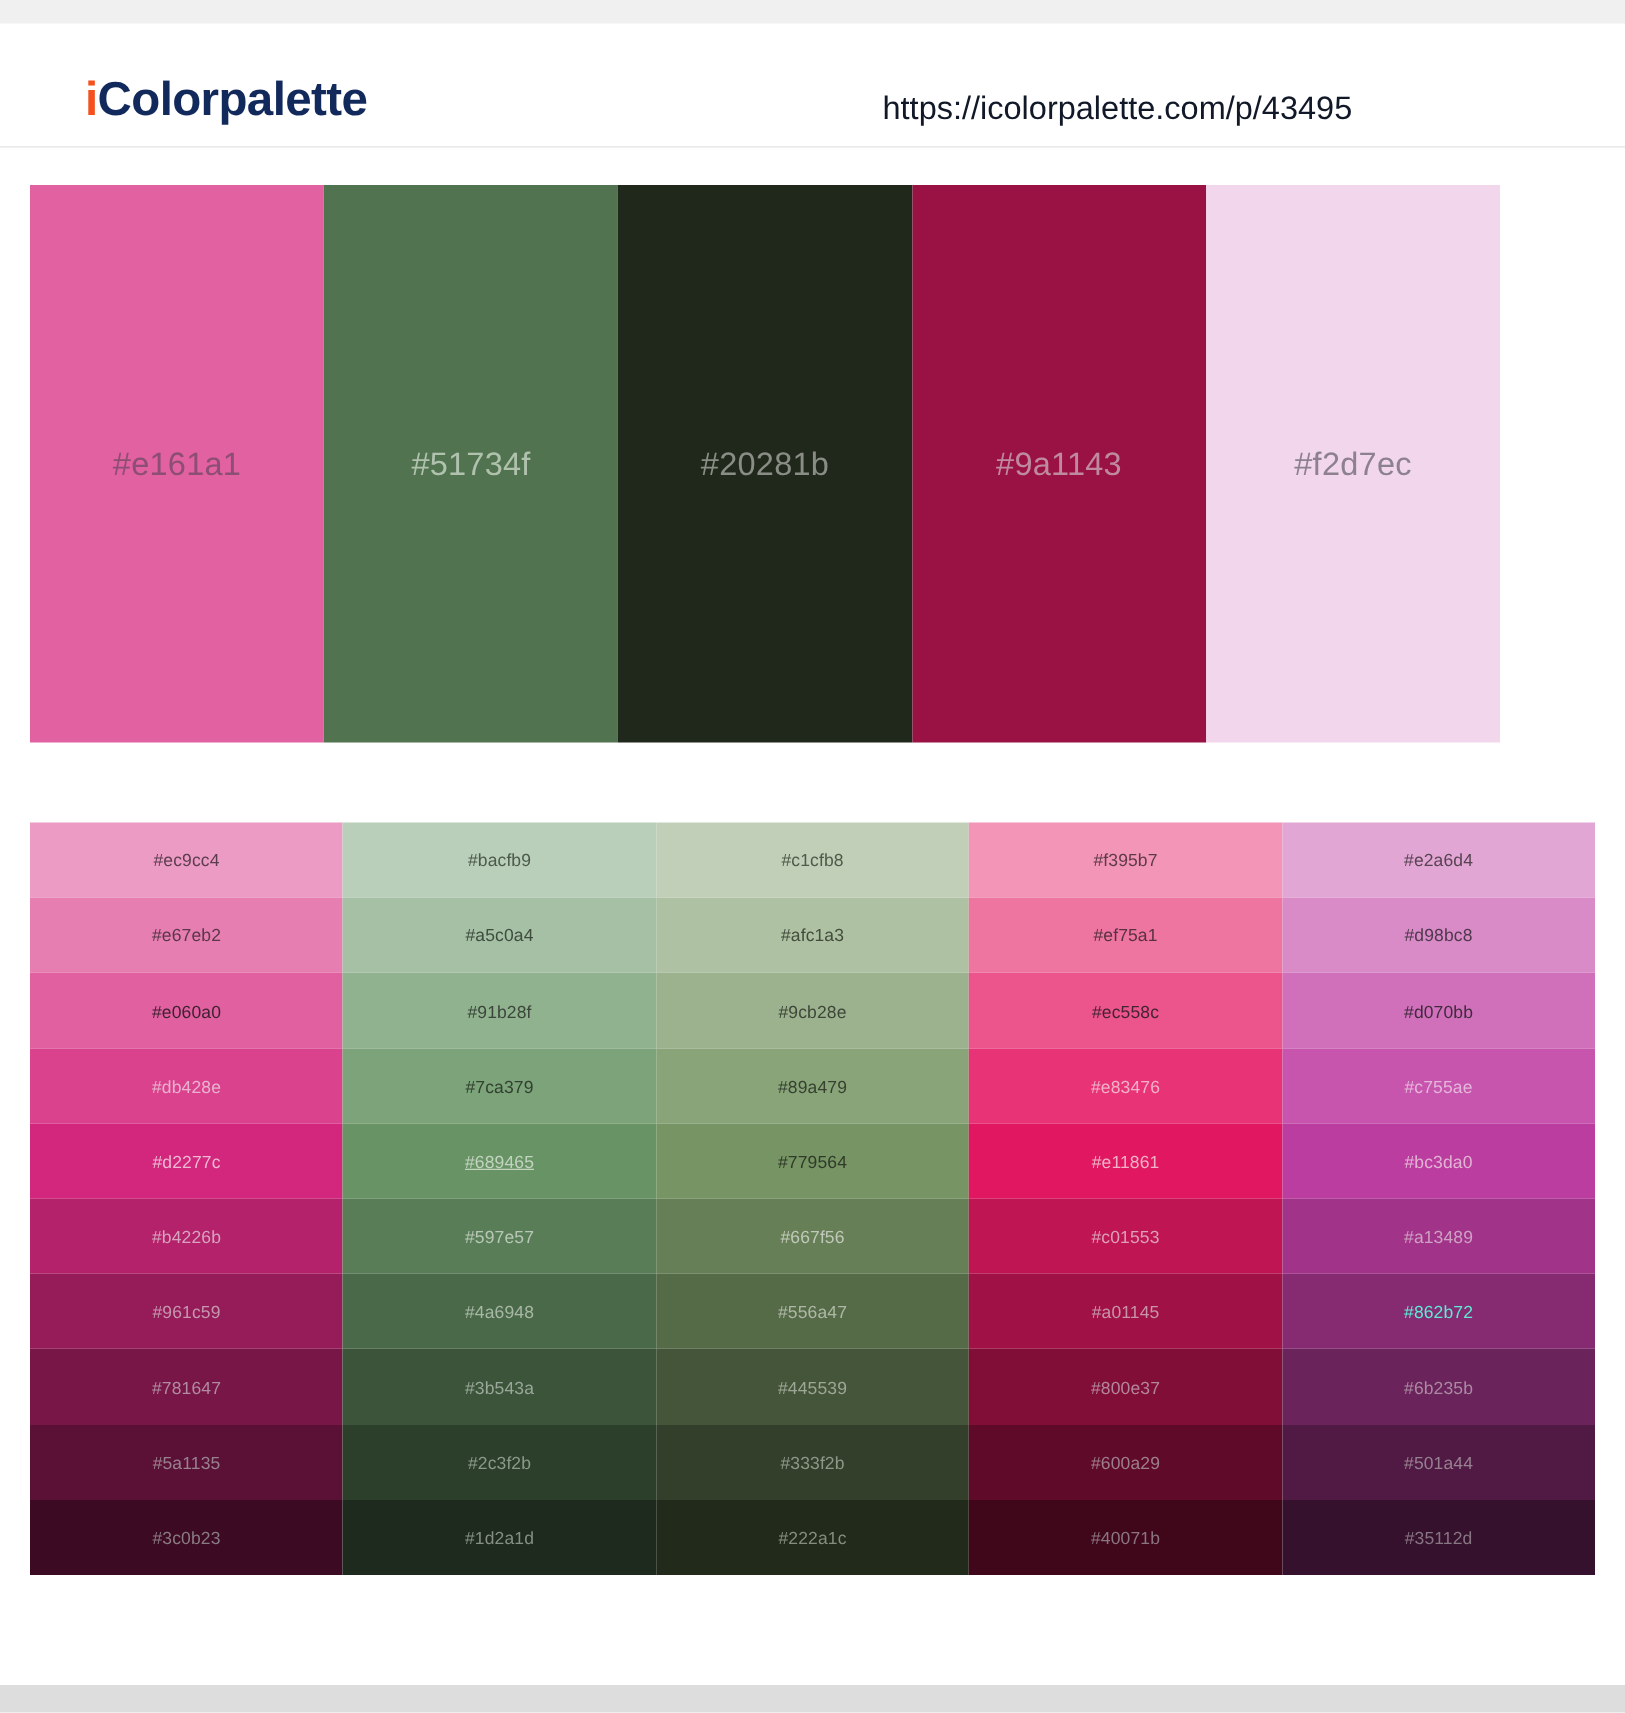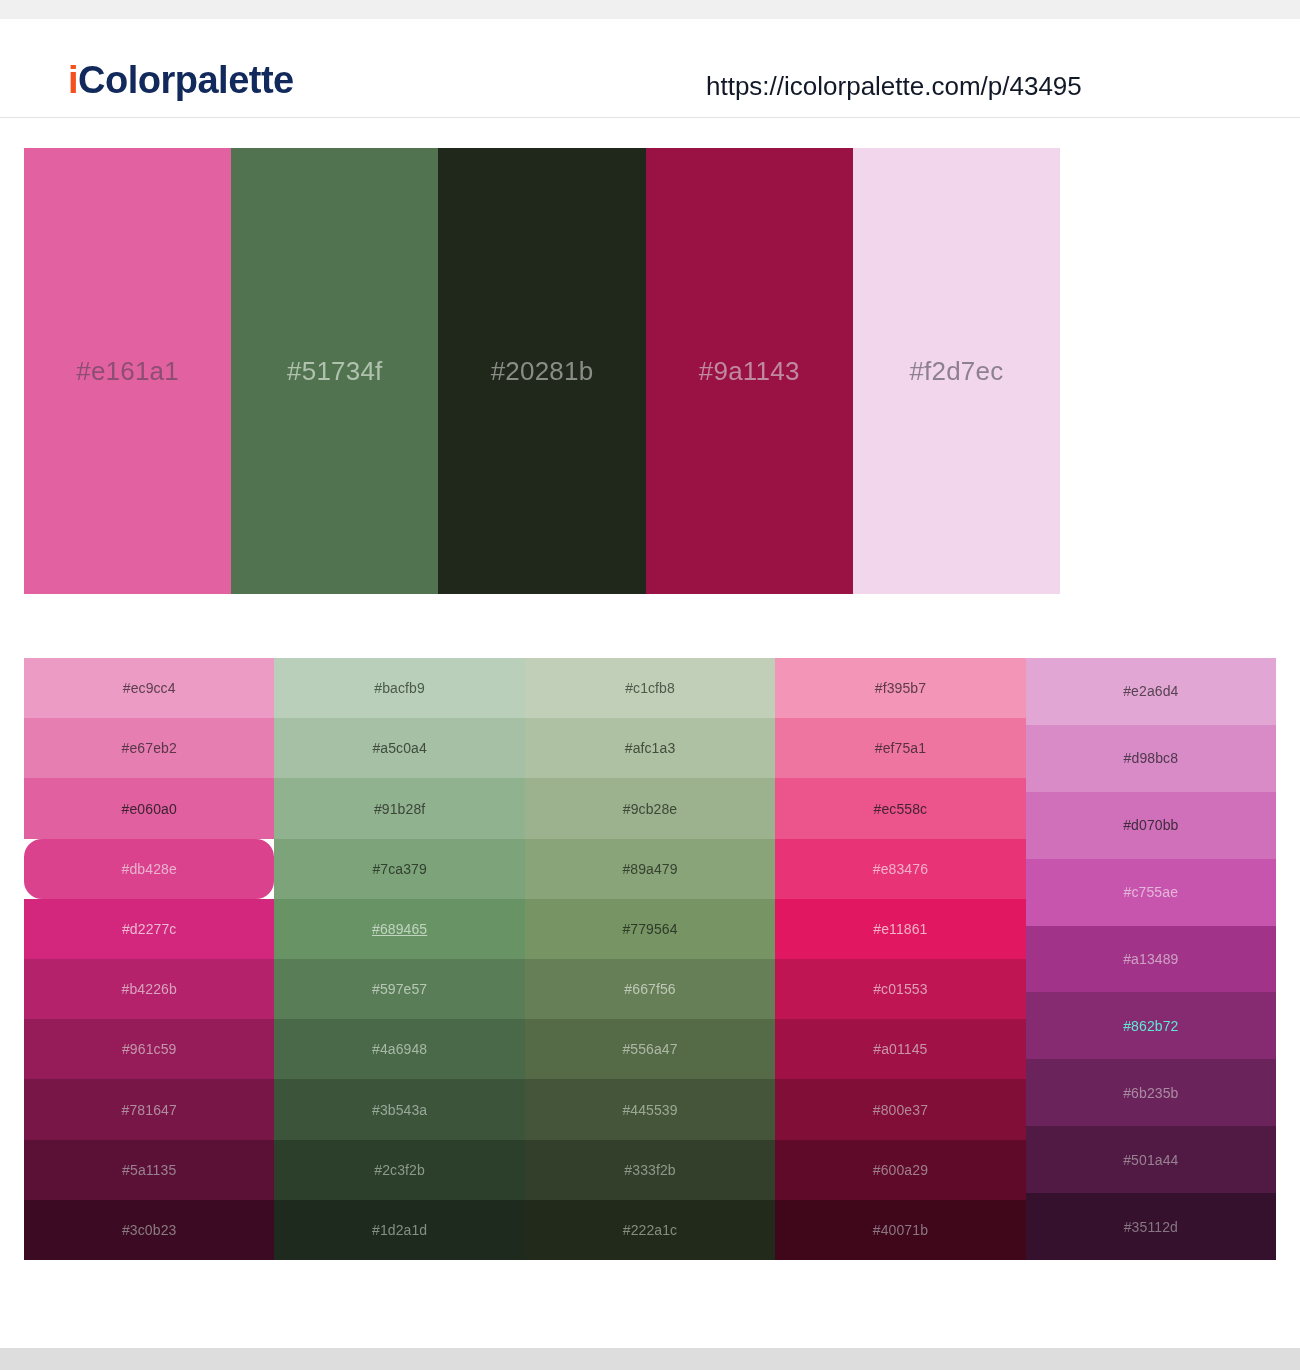--- a/index.html
+++ b/index.html
@@ -69,21 +69,21 @@
     color: #111827;
     line-height: 1;
     white-space: nowrap;
   }
 
   
   .palette-strip {
     position: absolute;
     left: 24px;
     top: 148px;
-    width: 1036px;
+    width: 1176px;
     height: 446px;
     display: flex;
   }
   .palette-swatch {
     flex: 1 1 0;
     position: relative;
     display: flex;
     align-items: center;
     justify-content: center;
   }
@@ -157,21 +157,21 @@
       <div class="shade-col">
         <div class="shade-cell" style="background: rgb(236, 156, 196);">
           <span class="hex" style="color: rgb(92, 61, 78);">#ec9cc4</span>
         </div>
         <div class="shade-cell" style="background: rgb(230, 126, 178);">
           <span class="hex" style="color: rgb(90, 54, 72);">#e67eb2</span>
         </div>
         <div class="shade-cell" style="background: rgb(224, 96, 160);">
           <span class="hex" style="color: rgb(63, 34, 49);">#e060a0</span>
         </div>
-        <div class="shade-cell" style="background: rgb(219, 66, 142); border-radius: 18px;">
+        <div class="shade-cell" style="background: rgb(219, 66, 142);">
           <span class="hex" style="color: rgb(233, 179, 207);">#db428e</span>
         </div>
         <div class="shade-cell" style="background: rgb(210, 39, 124);">
           <span class="hex" style="color: rgb(237, 185, 211);">#d2277c</span>
         </div>
         <div class="shade-cell" style="background: rgb(180, 34, 107);">
           <span class="hex" style="color: rgb(215, 163, 190);">#b4226b</span>
         </div>
         <div class="shade-cell" style="background: rgb(150, 28, 89); align-items: center;">
           <span class="hex" style="color: rgb(197, 150, 174);">#961c59</span>
@@ -288,20 +288,23 @@
         </div>
         <div class="shade-cell" style="background: rgb(217, 139, 200);">
           <span class="hex" style="color: rgb(79, 56, 75);">#d98bc8</span>
         </div>
         <div class="shade-cell" style="background: rgb(208, 112, 187);">
           <span class="hex" style="color: rgb(64, 43, 60);">#d070bb</span>
         </div>
         <div class="shade-cell" style="background: rgb(199, 85, 174);">
           <span class="hex" style="color: rgb(229, 182, 218);">#c755ae</span>
         </div>
+        <div class="shade-cell" style="background: rgb(188, 61, 160);">
+          <span class="hex" style="color: rgb(226, 179, 212);">#bc3da0</span>
+        </div>
         <div class="shade-cell" style="background: rgb(161, 52, 137);">
           <span class="hex" style="color: rgb(207, 160, 196);">#a13489</span>
         </div>
         <div class="shade-cell" style="background: rgb(134, 43, 114);">
           <span class="hex" style="color: #5eead4;">#862b72</span>
         </div>
         <div class="shade-cell" style="background: rgb(107, 35, 91);">
           <span class="hex" style="color: rgb(170, 138, 162);">#6b235b</span>
         </div>
         <div class="shade-cell" style="background: rgb(80, 26, 68);">

